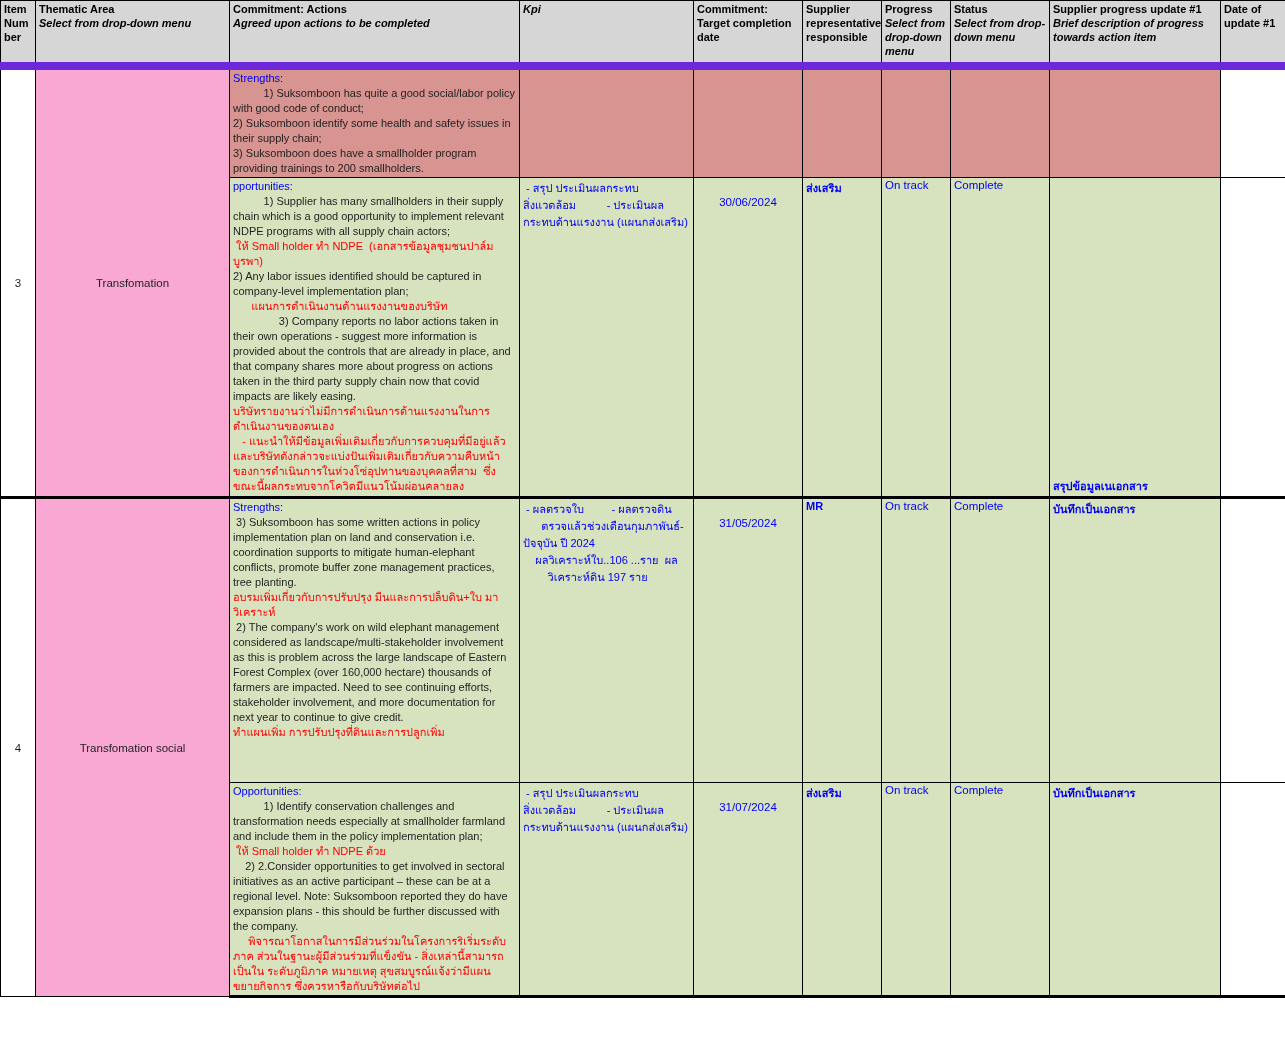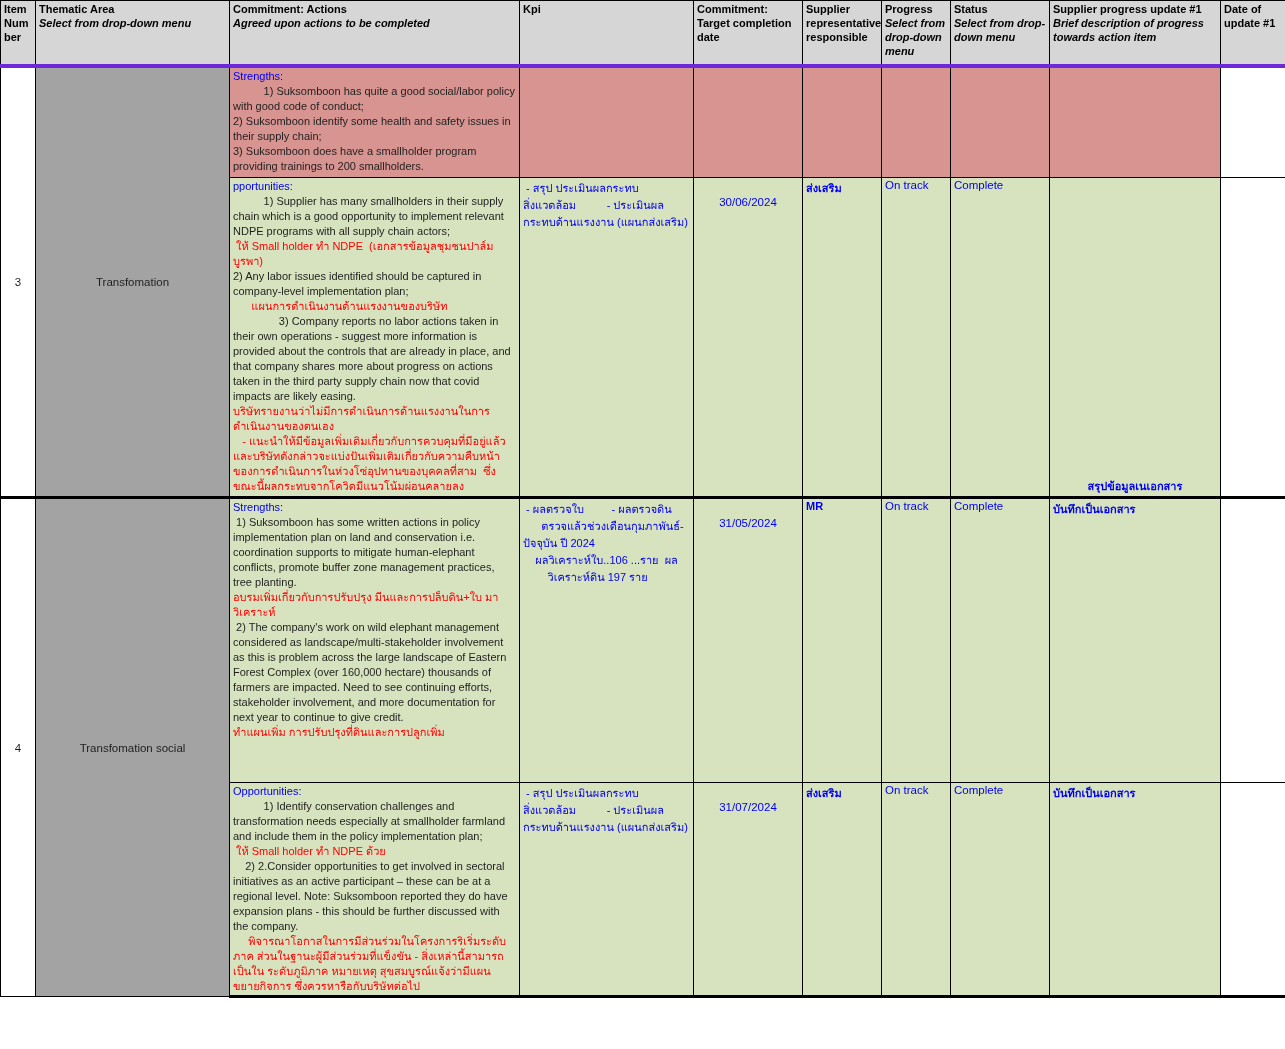--- a/index.html
+++ b/index.html
@@ -7,53 +7,53 @@
        font-family:"Liberation Sans","DejaVu Sans",sans-serif;}
   table{border-collapse:collapse;table-layout:fixed;width:1285px;}
   td,th{border:1px solid #000;vertical-align:top;overflow:hidden;
         padding:1px 3px;box-sizing:border-box;}
   
   col.c0{width:35px}col.c1{width:194px}col.c2{width:290px}col.c3{width:174px}
   col.c4{width:109px}col.c5{width:79px}col.c6{width:69px}col.c7{width:99px}
   col.c8{width:171px}col.c9{width:65px}
   
   tr.hdr th{background:#d6d6d6;text-align:left;font-size:11px;line-height:14px;
-            font-weight:700;color:#000;border-bottom:4px solid #6d28d9;vertical-align:top;}
+            font-weight:700;color:#000;border-bottom:8px solid #6d28d9;vertical-align:top;}
   tr.hdr{height:65px;}
   th.darkgray{background:#ababab;}
   th.yellow{background:#ffe396;}
   th .sub{display:block;font-style:italic;font-weight:600;}
-  th.kpi-h{text-align:center;vertical-align:middle;}
+  th.kpi-h{text-align:center;vertical-align:middle;font-style:italic;}
   th.wrap-any{overflow-wrap:anywhere;}
   
   tr.r3a{height:112px;} tr.r3b{height:320px;}
   tr.r4a{height:285px;} tr.r4b{height:198px;}
   tr.r4a>td{border-top:3px solid #000;}
   tr.r4b>td{border-bottom:3px solid #000;}
   
   td.pink{background:#d79490;}
   td.green{background:#d7e2be;}
   td.white{background:#ffffff;}
   
   td.itemcell{text-align:center;vertical-align:middle;font-size:11.5px;color:#1f1f1f;background:#fff;}
-  td.themecell{text-align:center;vertical-align:middle;font-size:11.5px;color:#1f1f1f;background:#a3a3a3;}
+  td.themecell{text-align:center;vertical-align:middle;font-size:11.5px;color:#1f1f1f;background:#f9a8d4;}
   
   td.commitment{font-size:11px;line-height:15px;}
   .seg{white-space:pre-wrap;overflow-wrap:anywhere;}
   .seg-blue{color:#0000f0;}
   .seg-black{color:#1f1f1f;}
   .seg-red{color:#fe0000;}
   
   td.kpi{color:#0000f0;font-size:11px;line-height:17px;font-weight:400;
          white-space:pre-wrap;padding-top:2px;}
   td.datecell{color:#0000f0;font-size:11.5px;text-align:center;padding-top:18px;}
   td.supplier{color:#0000f0;font-size:11px;font-weight:600;margin-top:17px;}
   td.progress,td.status{color:#0000f0;font-size:11.5px;}
   td.update{color:#0000f0;font-size:11px;font-weight:600;}
-  td.vbottom{vertical-align:bottom;text-align:center;}
+  td.vbottom{vertical-align:bottom;}
 </style>
 </head>
 <body>
 
 <table>
   <colgroup>
     <col class="c0">
       <col class="c1">
       <col class="c2">
       <col class="c3">
@@ -142,21 +142,21 @@
     <td class="status green">Complete</td>
     <td class="update green vbottom">สรุปข้อมูลเนเอกสาร</td>
     <td class="white"></td>
   </tr>
 
   <tr class="r4a">
     <td class="itemcell" rowspan="2">4</td>
     <td class="themecell" rowspan="2">Transfomation social</td>
     <td class="commitment green">
           <div class="seg seg-blue">Strengths:</div>
-          <div class="seg seg-black"> 1) Suksomboon has some written actions in policy implementation plan on land and conservation i.e. coordination supports to mitigate human-elephant conflicts, promote buffer zone management practices, tree planting.</div>
+          <div class="seg seg-black"> 3) Suksomboon has some written actions in policy implementation plan on land and conservation i.e. coordination supports to mitigate human-elephant conflicts, promote buffer zone management practices, tree planting.</div>
           <div class="seg seg-red">อบรมเพิ่มเกี่ยวกับการปรับปรุง มีนและการปล็บดิน+ใบ มาวิเคราะห์</div>
           <div class="seg seg-black"> 2) The company's work on wild elephant management considered as landscape/multi-stakeholder involvement as this is problem across the large landscape of Eastern Forest Complex (over 160,000 hectare) thousands of farmers are impacted. Need to see continuing efforts, stakeholder involvement, and more documentation for next year to continue to give credit.</div>
           <div class="seg seg-red">ทำแผนเพิ่ม การปรับปรุงที่ดินและการปลูกเพิ่ม</div>
         </td>
     <td class="kpi green"> - ผลตรวจใบ         - ผลตรวจดิน
       ตรวจแล้วช่วงเดือนกุมภาพันธ์-
 ปัจจุบัน ปี 2024
     ผลวิเคราะห์ใบ..106 ...ราย  ผล
         วิเคราะห์ดิน 197 ราย</td>
     <td class="datecell green">31/05/2024</td>

